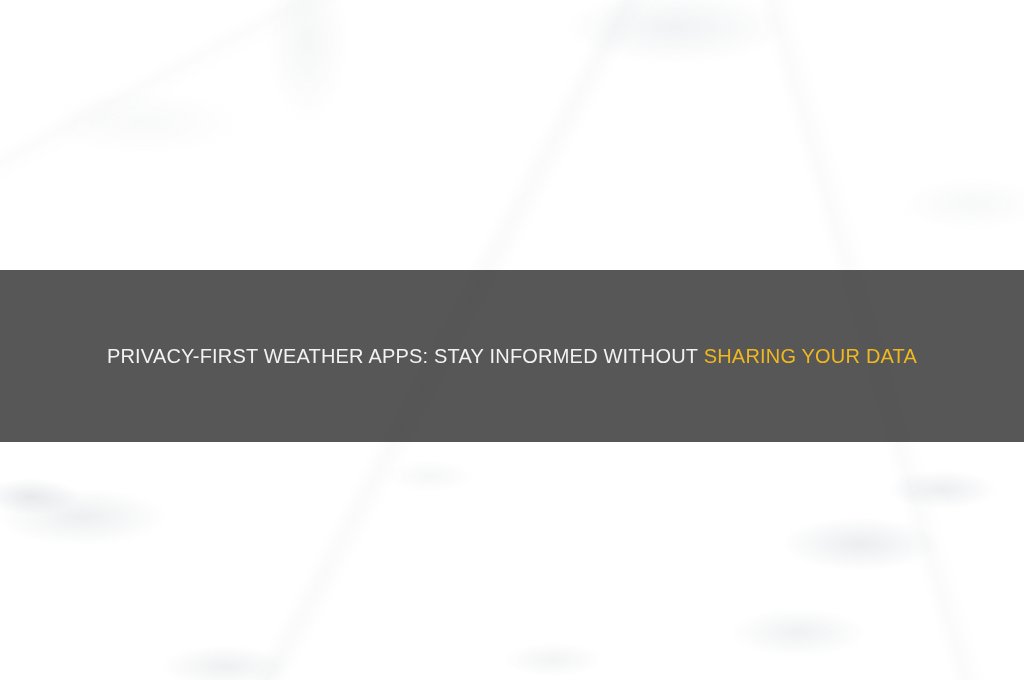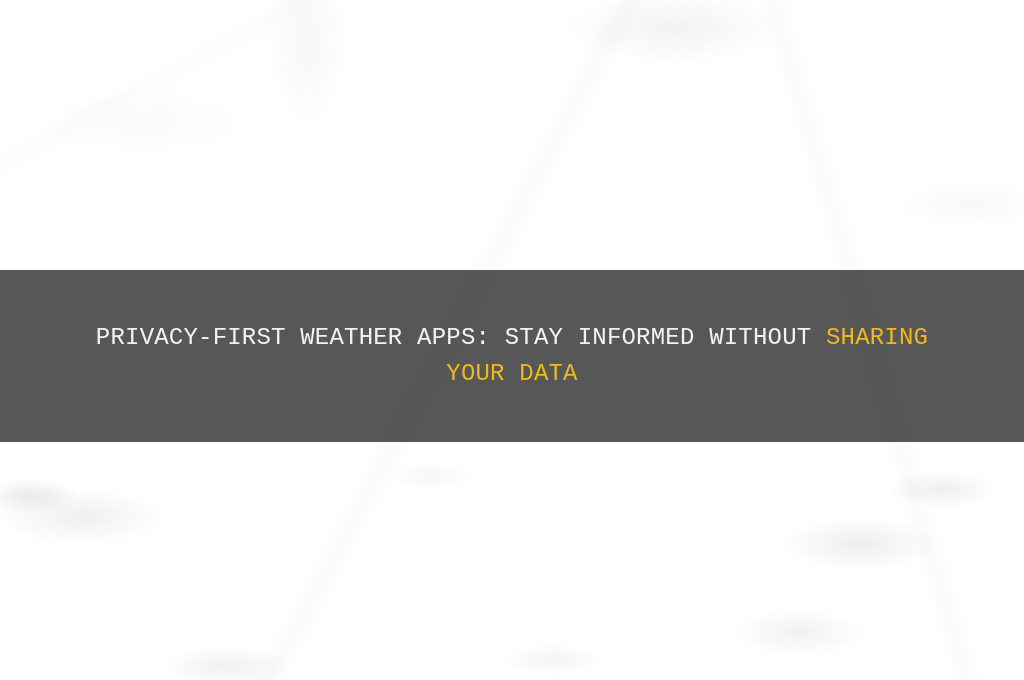--- a/index.html
+++ b/index.html
@@ -84,23 +84,23 @@
     flex-direction: column;
     align-items: center;
     justify-content: center;
     box-sizing: border-box;
     padding: 0 54px;
   }
 
   #caption-text {
     margin: 0;
     text-align: center;
-    font-family: Liberation Mono, monospace;
+    font-family: Liberation Sans, sans-serif;
     font-weight: 400;
-    font-size: 24px;
+    font-size: 20px;
     line-height: 1.52;
     letter-spacing: 0.2px;
     text-transform: uppercase;
     color: #ffffff;
     max-width: 880px;
   }
 
   #caption-text .lead {
     color: #f2f2f2;
   }

